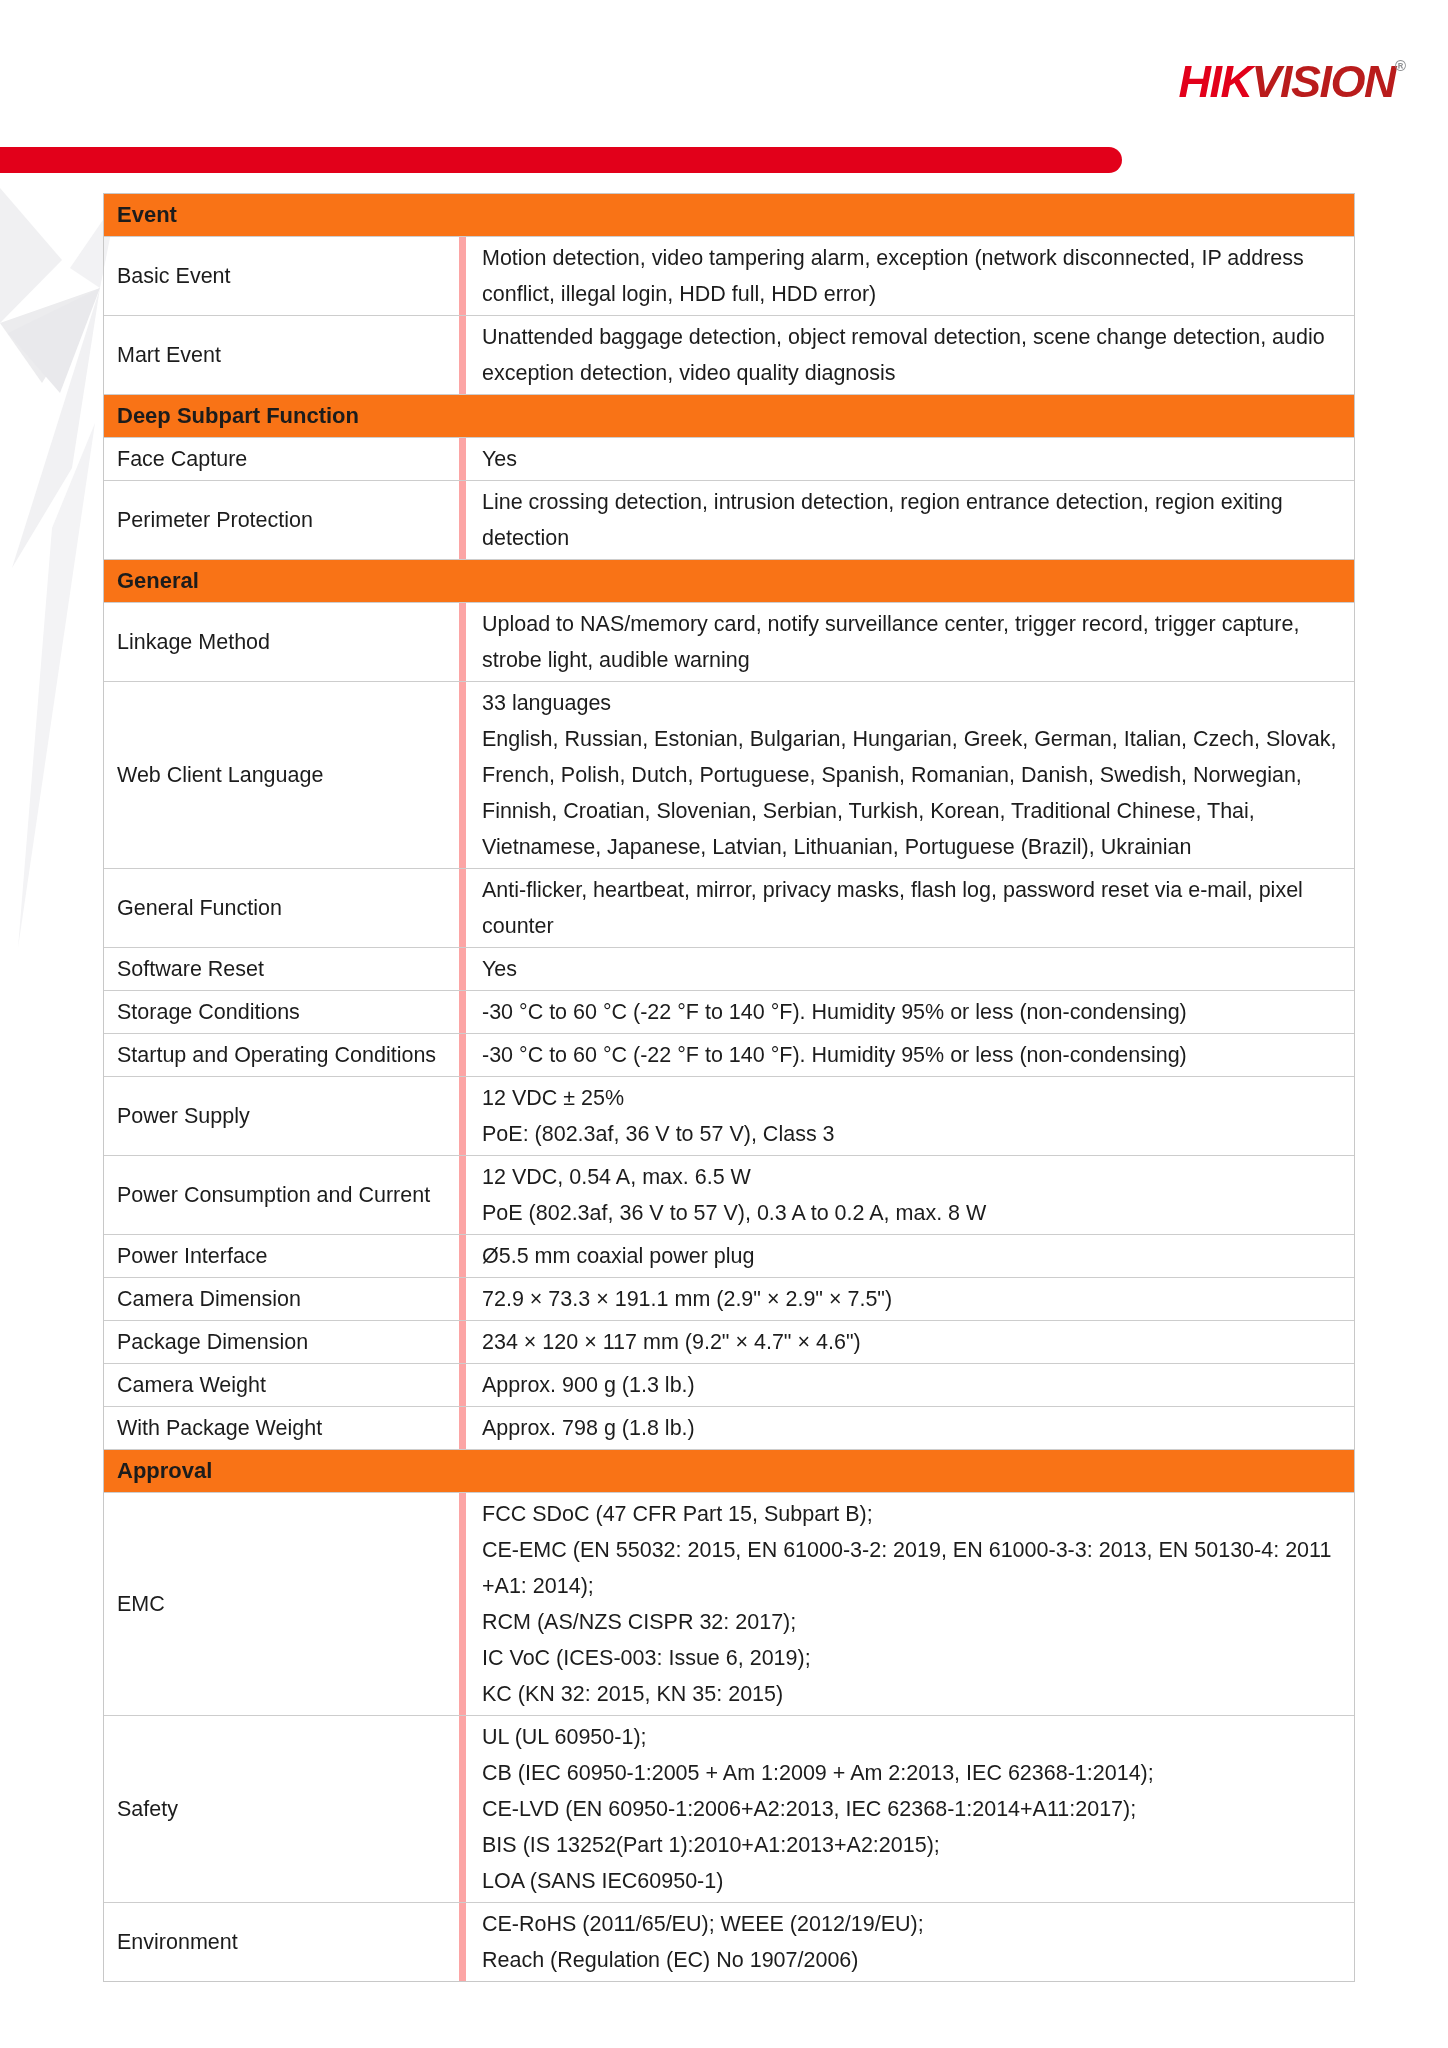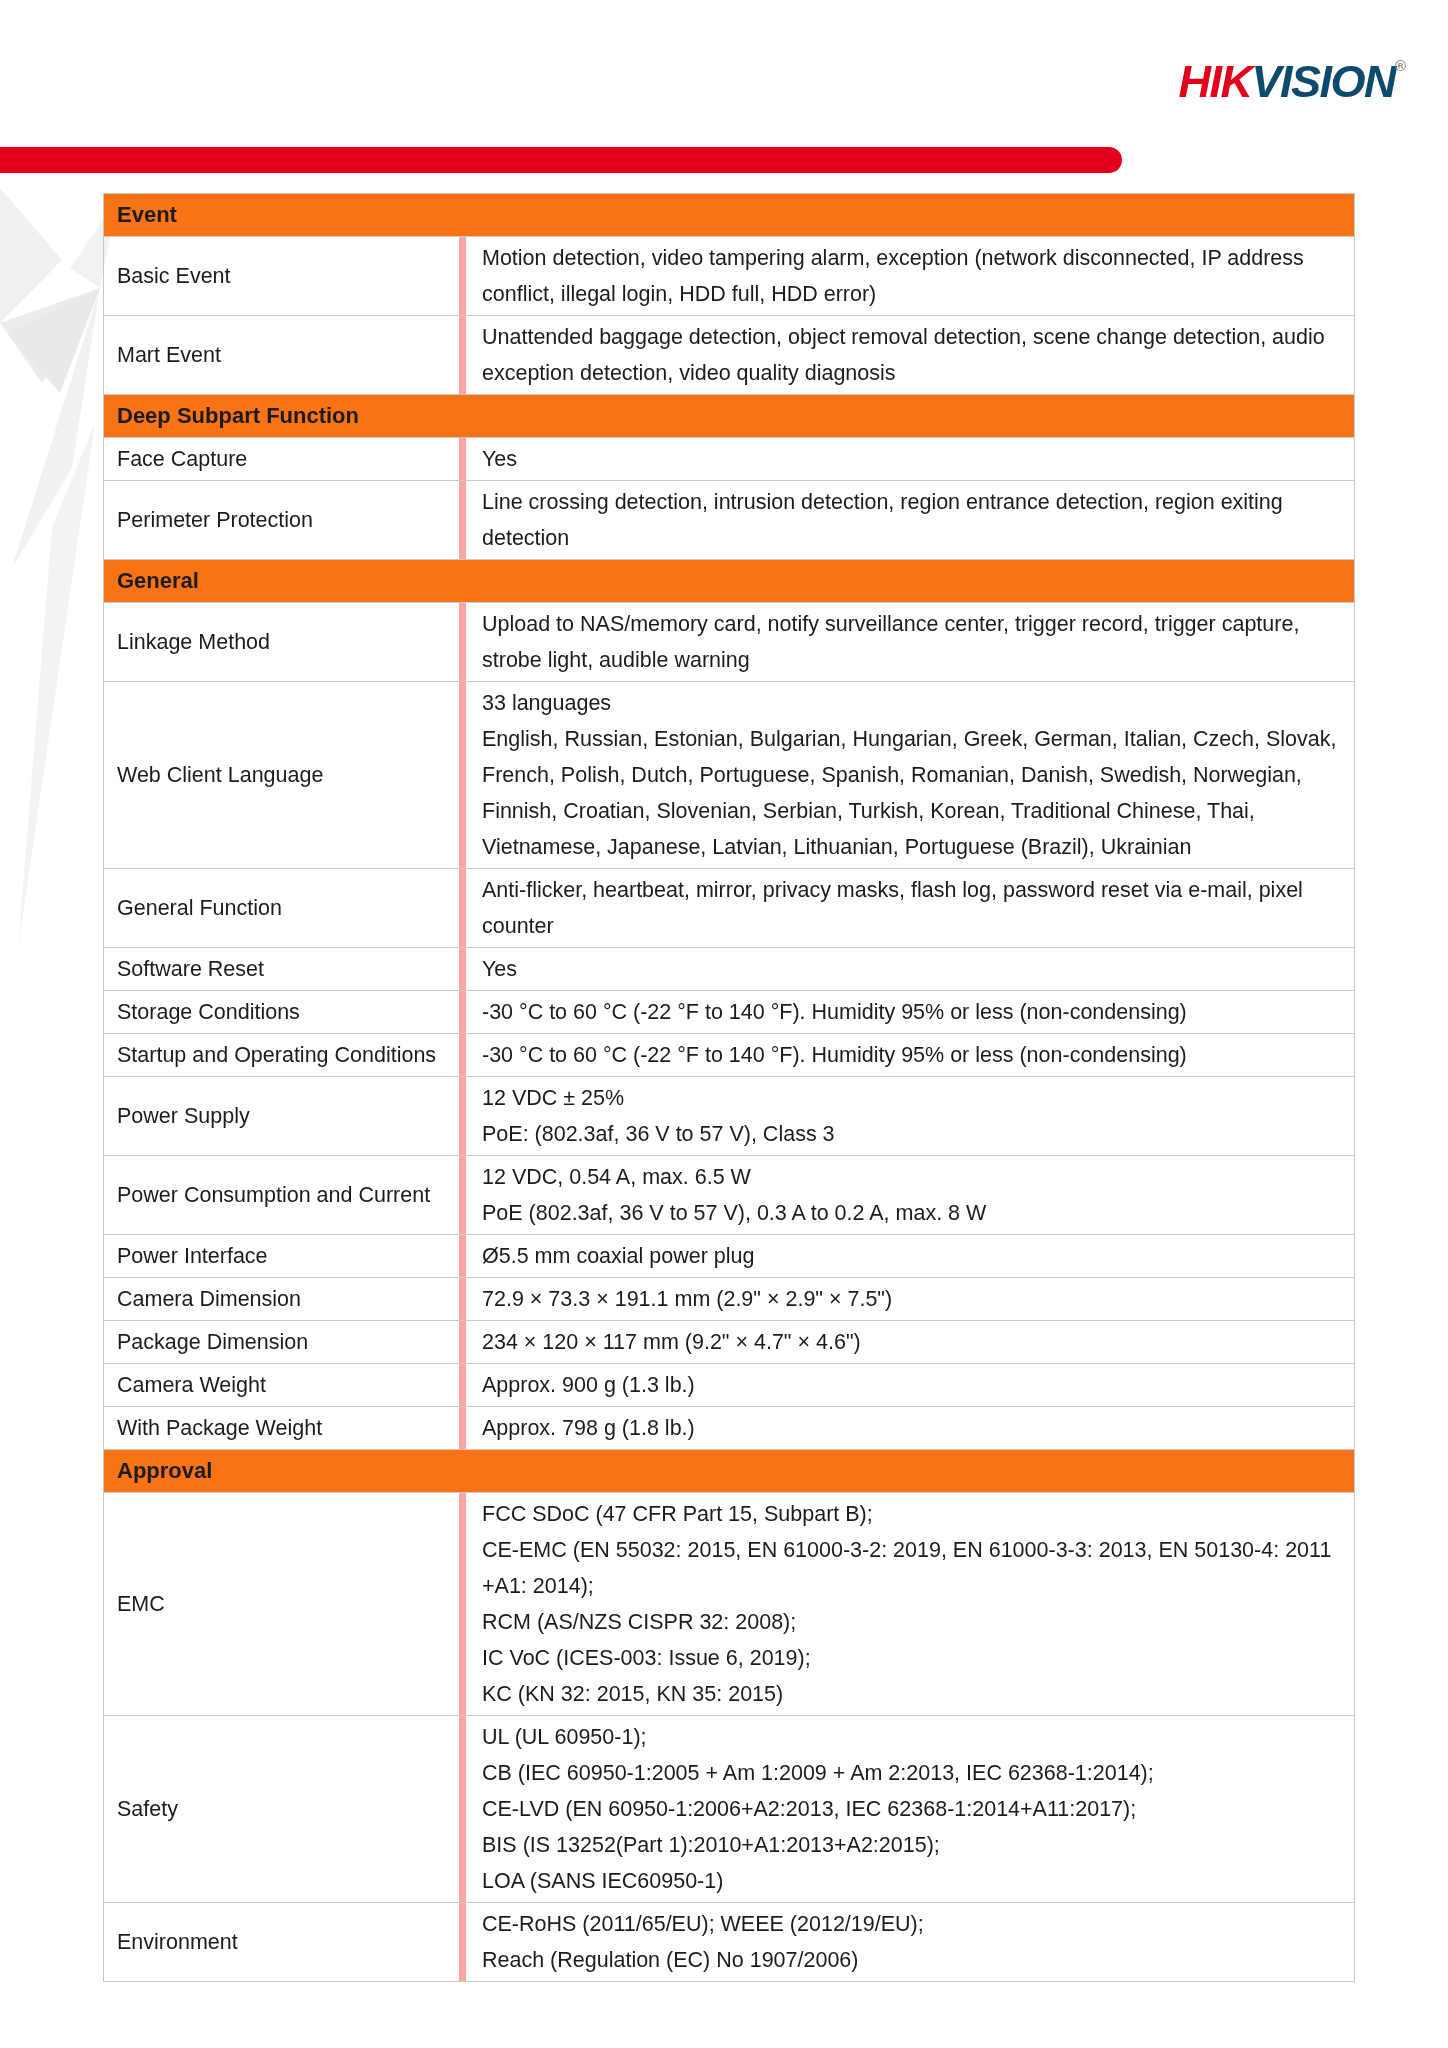--- a/index.html
+++ b/index.html
@@ -18,21 +18,21 @@
     position: absolute;
     top: 58px; right: 42px;
     font-style: italic;
     font-weight: bold;
     font-size: 45px;
     letter-spacing: -1.5px;
     white-space: nowrap;
     line-height: 1;
   }
   .logo .hik { color: #e2001a; }
-  .logo .vision { color: #0c4a6e; }
+  .logo .vision { color: #b91c1c; }
   .logo .reg {
     font-size: 15px;
     color: #8f9194;
     vertical-align: 26px;
     font-style: normal;
     letter-spacing: 0;
   }
 
   
   .red-bar {
@@ -243,21 +243,21 @@
       </div>
     </div>
     <div class="trow section">Approval</div>
     <div class="trow row">
       <div class="cell cell-label">
         <div class="line">EMC</div>
       </div>
       <div class="cell cell-value">
         <div class="line">FCC SDoC (47 CFR Part 15, Subpart B);</div>
         <div class="line">CE-EMC (EN 55032: 2015, EN 61000-3-2: 2019, EN 61000-3-3: 2013, EN 50130-4: 2011 +A1: 2014);</div>
-        <div class="line">RCM (AS/NZS CISPR 32: 2008);</div>
+        <div class="line">RCM (AS/NZS CISPR 32: 2017);</div>
         <div class="line">IC VoC (ICES-003: Issue 6, 2019);</div>
         <div class="line">KC (KN 32: 2015, KN 35: 2015)</div>
       </div>
     </div>
     <div class="trow row">
       <div class="cell cell-label">
         <div class="line">Safety</div>
       </div>
       <div class="cell cell-value">
         <div class="line">UL (UL 60950-1);</div>

